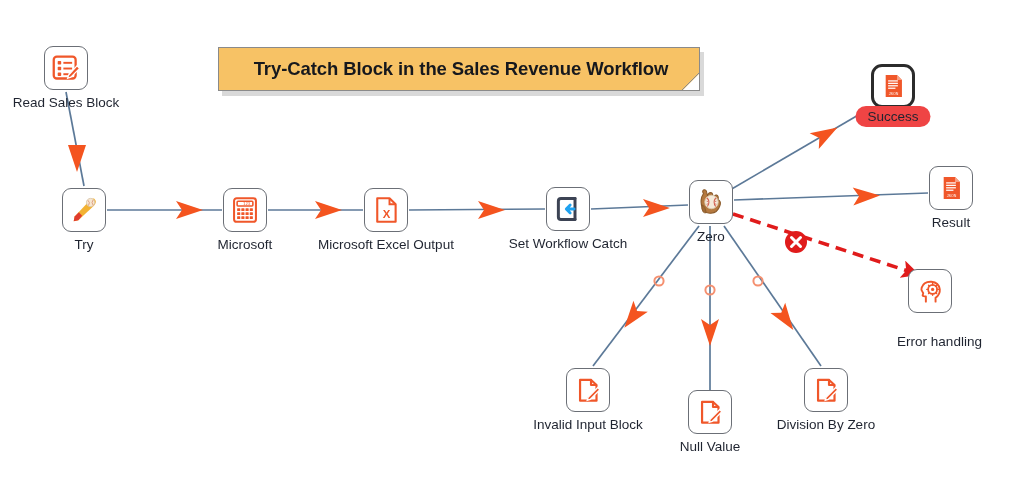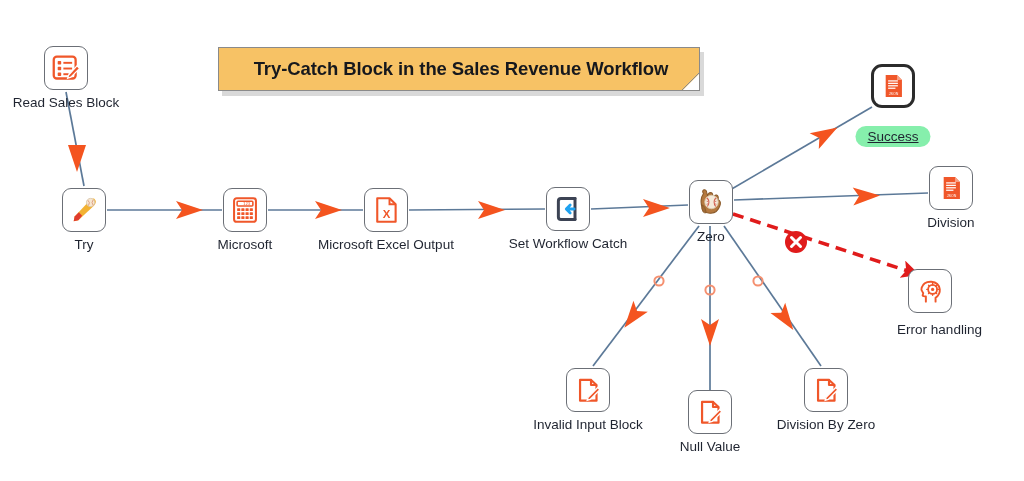--- a/index.html
+++ b/index.html
@@ -103,28 +103,27 @@
     position: absolute;
     top: 26px;
     left: 50%;
     transform: translateX(-50%);
     font-size: 13.5px;
     line-height: 17px;
     color: #1f2430;
     white-space: nowrap;
   }
   .node-label.chip {
-    background: #86efac;
+    background: #ef4444;
     border-radius: 11px;
     padding: 2px 12px;
-    top: 40px;
-    text-decoration: underline;
+    top: 20px;
   }
   .node-label.below {
-    top: 30px;
+    top: 42px;
     padding-left: 19px;
   }
   svg.glyph { display: block; }
 </style>
 </head>
 <body>
 
 <div id="canvas">
 
   <svg id="edges" viewBox="0 0 1024 481" xmlns="http://www.w3.org/2000/svg">
@@ -325,21 +324,21 @@
         <path d="M 21 2.5 L 21 8.5 L 27 8.5 z" fill="#F8A185"></path>
         <g fill="#ffffff">
           <rect x="10" y="9" width="12" height="1.5"></rect>
           <rect x="10" y="12" width="12" height="1.5"></rect>
           <rect x="10" y="15" width="12" height="1.5"></rect>
           <rect x="10" y="18" width="9" height="1.5"></rect>
         </g>
         <text x="22.5" y="26.5" font-family="Liberation Sans, sans-serif" font-size="4.4" fill="#ffffff" text-anchor="end">JSON</text>
       </svg>
     </div>
-    <div class="node-label">Division</div>
+    <div class="node-label">Result</div>
   </div>
 
   <div class="node" style="left:930px; top:291px;">
     <div class="node-box">
       <svg class="glyph" width="27" height="27" viewBox="0 0 32 32">
         <path d="M 22 28 L 22 23.5 Q 27.5 19.5 27 13.5
                  Q 26 5.5 17 4.5 Q 8 4 5.5 11.5
                  Q 4.5 14.5 6.5 16.5 Q 8 18 7 19.5
                  Q 6 21 8 21.5 L 10.5 22 L 10.5 28" fill="none" stroke="#F0572A" stroke-width="2.3" stroke-linecap="round" stroke-linejoin="round"></path>
         <circle cx="18.5" cy="13.5" r="5.3" fill="none" stroke="#F0572A" stroke-width="2.1"></circle>

